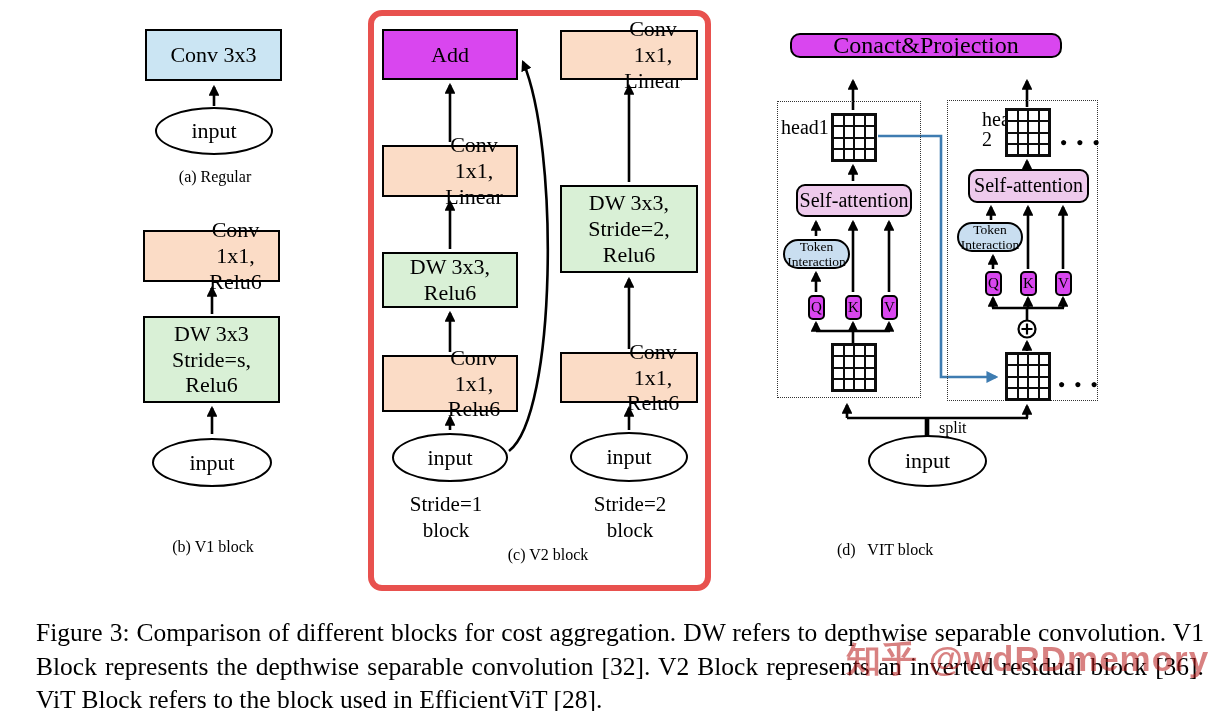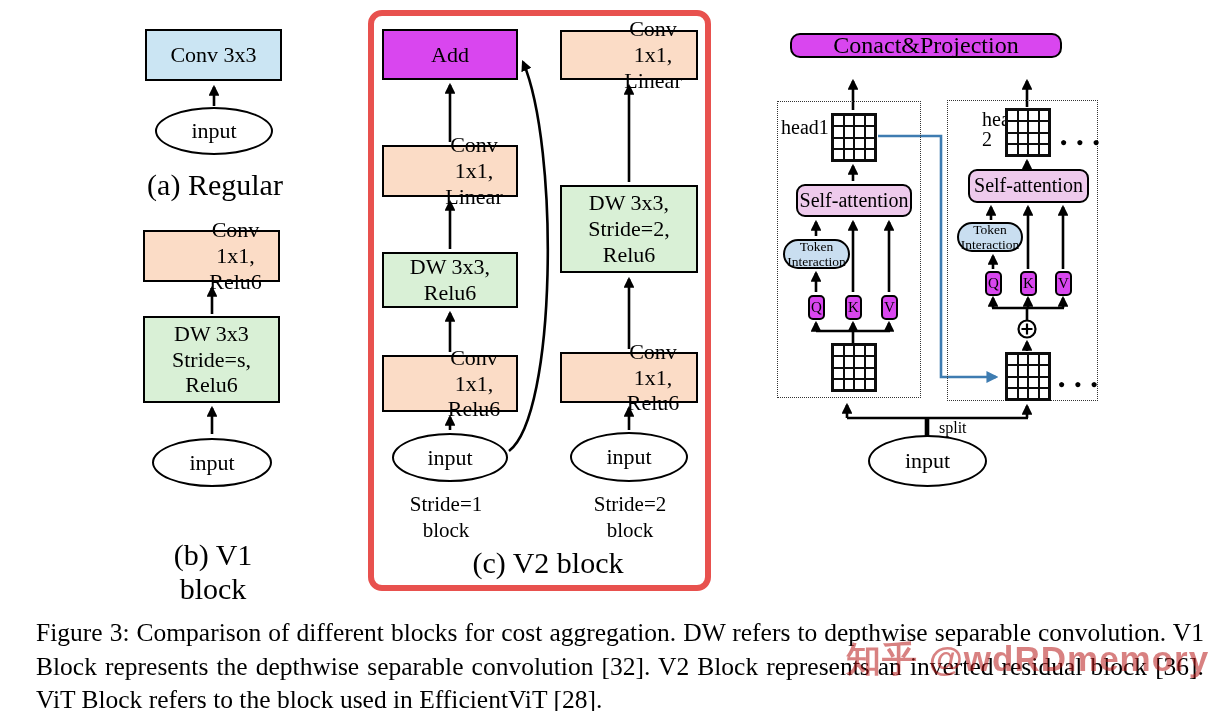--- a/index.html
+++ b/index.html
@@ -17,21 +17,21 @@
   .rounded{border-radius:10px;font-size:24px;}
   .ellipse{position:absolute;box-sizing:border-box;border:2.8px solid #000;border-radius:50%;
            background:#fff;display:flex;align-items:center;justify-content:center;
            font-size:22px;z-index:2;}
   .dotted{position:absolute;box-sizing:border-box;border:1.7px dotted #333;z-index:1;}
   .grid{position:absolute;box-sizing:border-box;border:2.5px solid #0d0d0d;background:#fff;
         display:grid;grid-template-columns:repeat(4,1fr);grid-template-rows:repeat(4,1fr);z-index:2;}
   .grid i{border:1px solid #0d0d0d;}
   .label{position:absolute;z-index:2;white-space:pre-line;}
   .center{text-align:center;}
-  .panel-caption{font-size:30px;}
+  .panel-caption{font-size:16px;}
   .branch-label{font-size:21px;line-height:1.22;}
   .head-label{font-size:20px;line-height:1.0;}
   .split-label{font-size:16px;}
   .dots{font-size:12px;font-weight:bold;letter-spacing:3px;}
   .redbox{position:absolute;box-sizing:border-box;border:6px solid var(--highlight_red);
           border-radius:14px;z-index:0;}
   svg.overlay{position:absolute;left:0;top:0;z-index:1;pointer-events:none;}
   .caption{position:absolute;left:36px;top:616px;width:1168px;margin:0;
            font-size:25.5px;line-height:33.5px;text-align:justify;z-index:2;}
   .watermark{position:absolute;left:846px;top:636px;z-index:3;
@@ -239,17 +239,18 @@
 
   <div class="box pink" style="left:968px;top:169px;width:121px;height:34px">Self-attention</div>
   <div class="box token" style="left:957px;top:222px;width:66px;height:30px">Token
 Interaction</div>
   <div class="box qkv" style="left:985px;top:271px;width:17px;height:25px">Q</div>
   <div class="box qkv" style="left:1020px;top:271px;width:17px;height:25px">K</div>
   <div class="box qkv" style="left:1055px;top:271px;width:17px;height:25px">V</div>
 
   <div class="label split-label" style="left:939px;top:419px">split</div>
   <div class="ellipse" style="left:868px;top:435px;width:119px;height:52px">input</div>
+  <div class="label panel-caption" style="left:837px;top:541px">(d)&nbsp;&nbsp; VIT block</div>
 
   <p class="caption">Figure 3: Comparison of different blocks for cost aggregation. DW refers to depthwise separable convolution. V1 Block represents the depthwise separable convolution [32]. V2 Block represents an inverted residual block [36]. ViT Block refers to the block used in EfficientViT [28].</p>
   <div class="watermark">知乎 @wdRDmemory</div>
 
 </div>
 
 </body></html>

